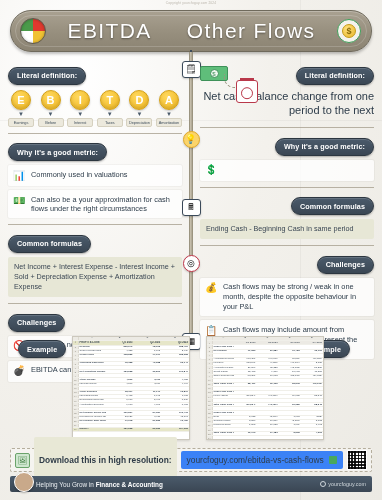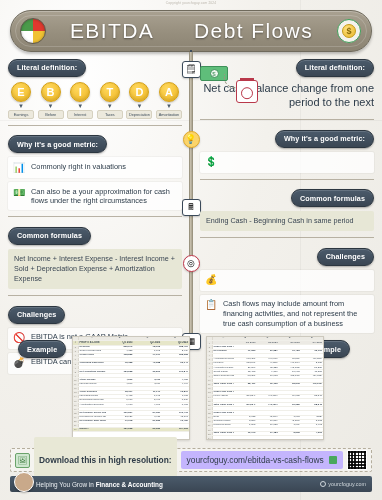--- a/index.html
+++ b/index.html
@@ -82,21 +82,21 @@
   .coin {
     width: 14px; height: 14px; border-radius: 50%;
     background: radial-gradient(circle at 35% 30%, #ffe07a, #e8b52a);
     border: 1px solid #c39a18;
     font-size: 9px; color: #8a6a08; display:flex; align-items:center; justify-content:center;
     font-weight: bold;
   }
 
   
   .col {
-    position: absolute; top: 56px; width: 174px;
+    position: absolute; top: 64px; width: 174px;
   }
   .col-left  { left: 8px; }
   .col-right { left: 200px; }
 
   .divider {
     position: absolute; left: 189px; top: 52px; width: 4px; height: 294px;
     background: linear-gradient(90deg,#b5ad9a,#cdc6b4 40%,#a29a87);
     border-left: 1px solid #9b9480; border-right: 1px solid #9b9480;
   }
   .div-node {
@@ -249,21 +249,21 @@
     width: 15px; height: 15px; border-radius: 2px;
     background: #cfe7cf; border: 1px solid #6aa36a;
     display:flex;align-items:center;justify-content:center; font-size:8px; color:#3e7a3e;
     flex: 0 0 auto;
   }
   .dl-text {
     background: #e8e8d6; font-weight: bold; font-size: 8.4px; color: #2f3c48;
     padding: 18px 5px; border-radius: 2px; flex: 0 0 auto;
   }
   .dl-url {
-    background: #c4b5fd; font-size: 8.4px; color: #2f3c48; flex: 1 1 auto;
+    background: #3b82f6; font-size: 8.4px; color: #2f3c48; flex: 1 1 auto;
     padding: 4px 6px; border-radius: 2px;
     display:flex; align-items:center; justify-content:space-between; gap:4px;
   }
   .dl-url .go {
     width: 8px; height: 8px; background: #49a85d; border-radius: 1px; flex:0 0 auto;
   }
   .qr {
     width: 20px; height: 20px; flex: 0 0 auto;
     background:
       repeating-linear-gradient(90deg,#222 0 1.6px,#fff 1.6px 3.2px),
@@ -295,21 +295,21 @@
 <div class="paper"></div>
 <div class="crease" style="left:0;top:120px;width:382px;height:1px;"></div>
 <div class="crease" style="left:300px;top:0;width:1px;height:500px;"></div>
 
 <div class="copyright">Copyright yourcfoguy.com 2024</div>
 
 <div class="titlebar">
   <div class="t-icon-left"></div>
   <div class="t-title">
     <span class="t-word">EBITDA</span>
-    <span class="t-word">Debt Flows</span>
+    <span class="t-word">Other Flows</span>
   </div>
   <div class="t-icon-right">
     <span class="coin">$</span>
   </div>
 </div>
 
 <div class="stem"></div>
 <div class="divider"></div>
 
 <div class="div-node" style="top:58px;">
@@ -365,21 +365,21 @@
       </div>
     </div>
   </div>
 
   <div class="hrule"></div>
 
   <div class="sect">
     <span class="pill">Why it's a good metric:</span>
     <div class="bullet">
       <span class="bi">📊</span>
-      <span class="btext">Commonly right in valuations</span>
+      <span class="btext">Commonly used in valuations</span>
     </div>
     <div class="bullet">
       <span class="bi">💵</span>
       <span class="btext">Can also be a your approximation for cash flows under the right circumstances</span>
     </div>
   </div>
 
   <div class="hrule"></div>
 
   <div class="sect">
@@ -424,20 +424,21 @@
     <span class="pill">Common formulas</span>
     <div class="formula-box" style="text-align:left;">Ending Cash - Beginning Cash in same period</div>
   </div>
 
   <div class="hrule"></div>
 
   <div class="sect row-right">
     <span class="pill">Challenges</span>
     <div class="bullet" style="text-align:left;">
       <span class="bi">💰</span>
+      <span class="btext">Cash flows may be strong / weak in one month, despite the opposite behaviour in your P&amp;L</span>
     </div>
     <div class="bullet" style="text-align:left;">
       <span class="bi">📋</span>
       <span class="btext">Cash flows may include amount from financing activities, and not represent the true cash consumption of a business</span>
     </div>
   </div>
 </div>
 
 <div class="illus">
   <div class="bill">

